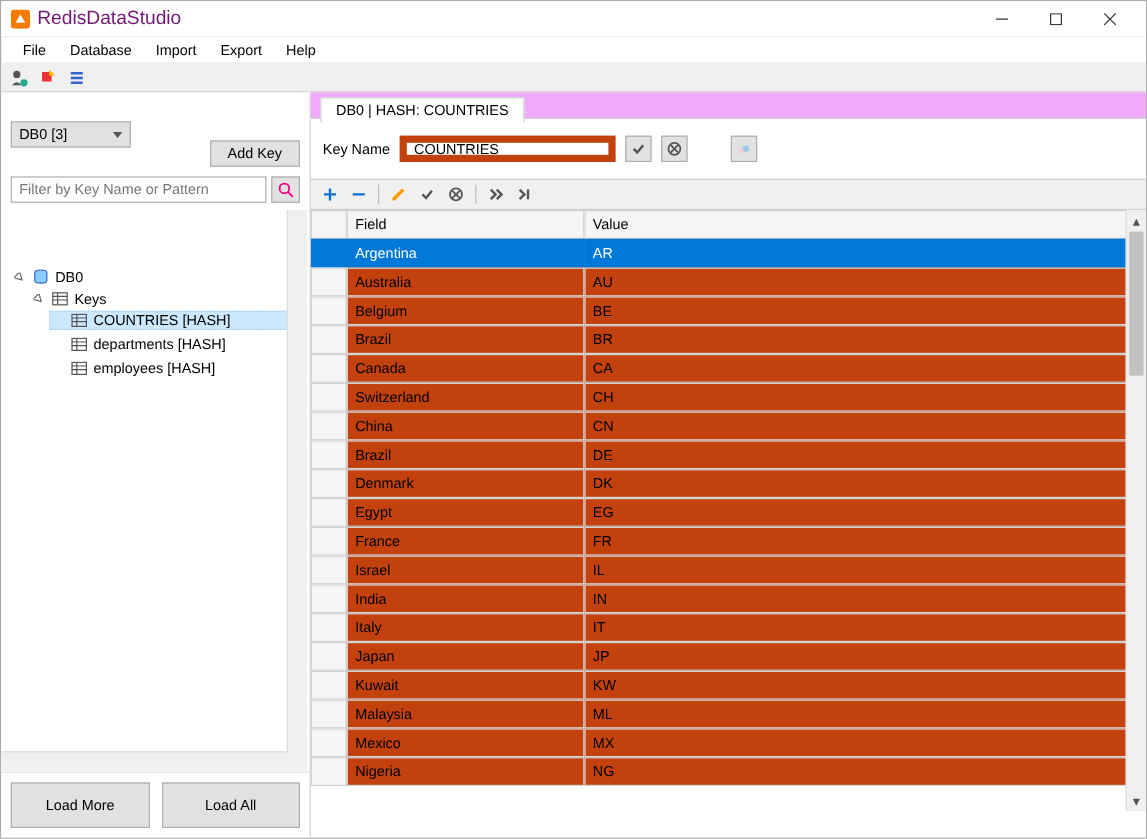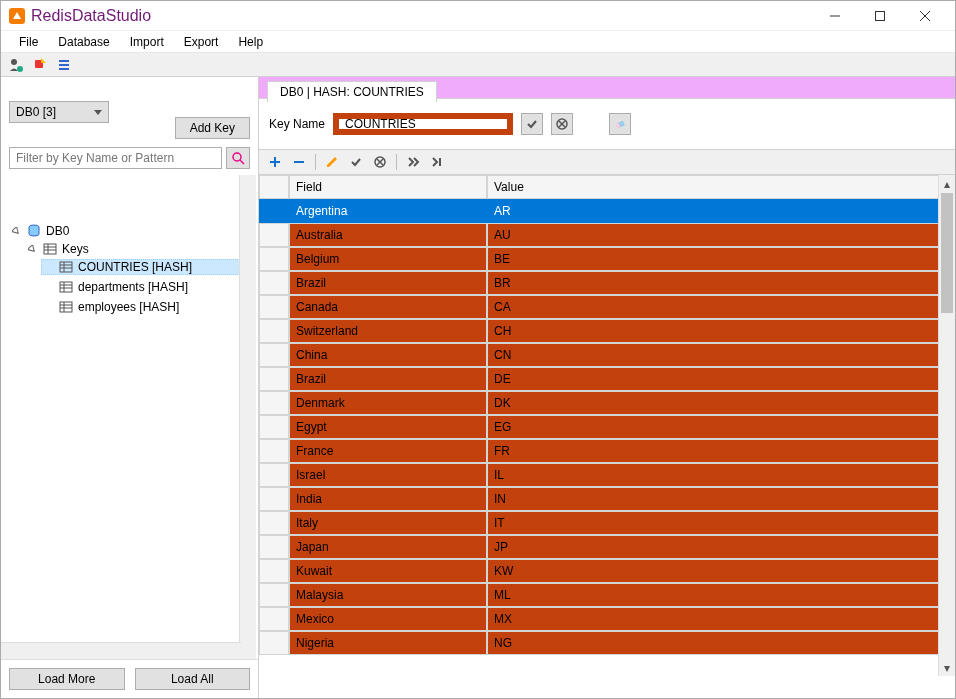--- a/index.html
+++ b/index.html
@@ -43,21 +43,21 @@
     .tree-scroll-bottom { position: absolute; left: 0; right: 17px; bottom: 0; height: 17px; background: #f0f0f0; border-top: 1px solid #ddd; }
     .tree ul { list-style: none; margin: 0; padding-left: 16px; }
     .tree li { padding: 2px 0; white-space: nowrap; }
     .tree .row { display: flex; align-items: center; gap: 4px; padding: 1px 2px; }
     .tree .row.selected { background: #cce8ff; border: 1px dotted #99d1ff; padding: 0 1px; }
     .expander { width: 11px; height: 11px; display: inline-flex; align-items: center; justify-content: center; }
     .tree-icon { width: 16px; height: 14px; display: inline-flex; align-items: center; justify-content: center; }
 
     
     .side-bottom { display: flex; gap: 10px; padding: 8px; border-top: 1px solid #e0e0e0; }
-    .side-btn { flex: 1; height: 22px; border: 1px solid #adadad; background: #e1e1e1; display: flex; align-items: center; justify-content: center; }
+    .side-btn { flex: 1; height: 38px; border: 1px solid #adadad; background: #e1e1e1; display: flex; align-items: center; justify-content: center; }
 
     
     .tabbar { height: 22px; display: flex; align-items: flex-start; padding: 4px 8px 0 8px; border-bottom: 1px solid #d0d0d0; background: #f0abfc; }
     .tab { padding: 3px 12px; border: 1px solid #d0d0d0; border-bottom: none; background: #fff; font-size: 11px; }
 
     
     .kn-row { display: flex; align-items: center; gap: 8px; padding: 14px 10px; }
     .kn-label { white-space: nowrap; }
     .kn-input { width: 180px; height: 22px; border: 6px solid #c2410c; padding: 2px 6px; }
     .kn-btn { width: 22px; height: 22px; border: 1px solid #adadad; background: #e1e1e1; display: flex; align-items: center; justify-content: center; }

